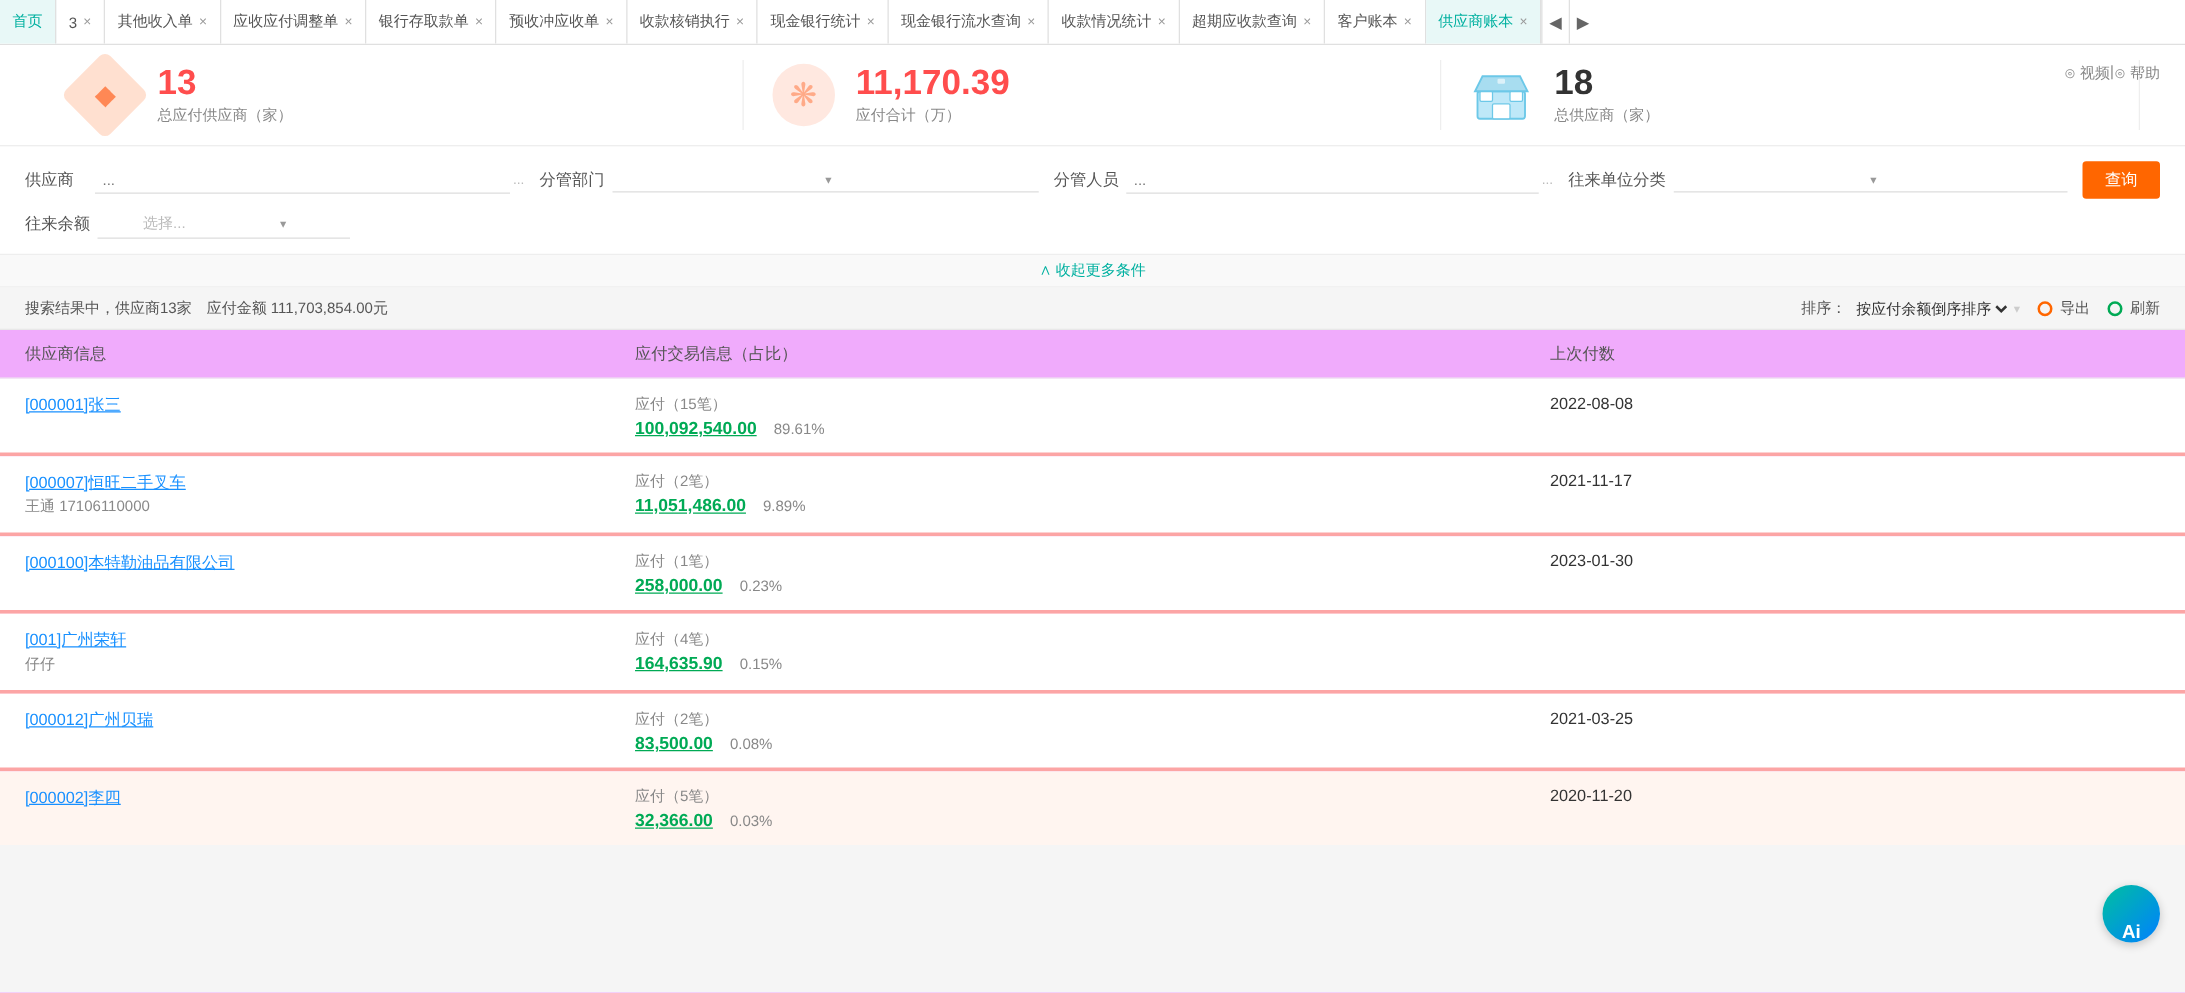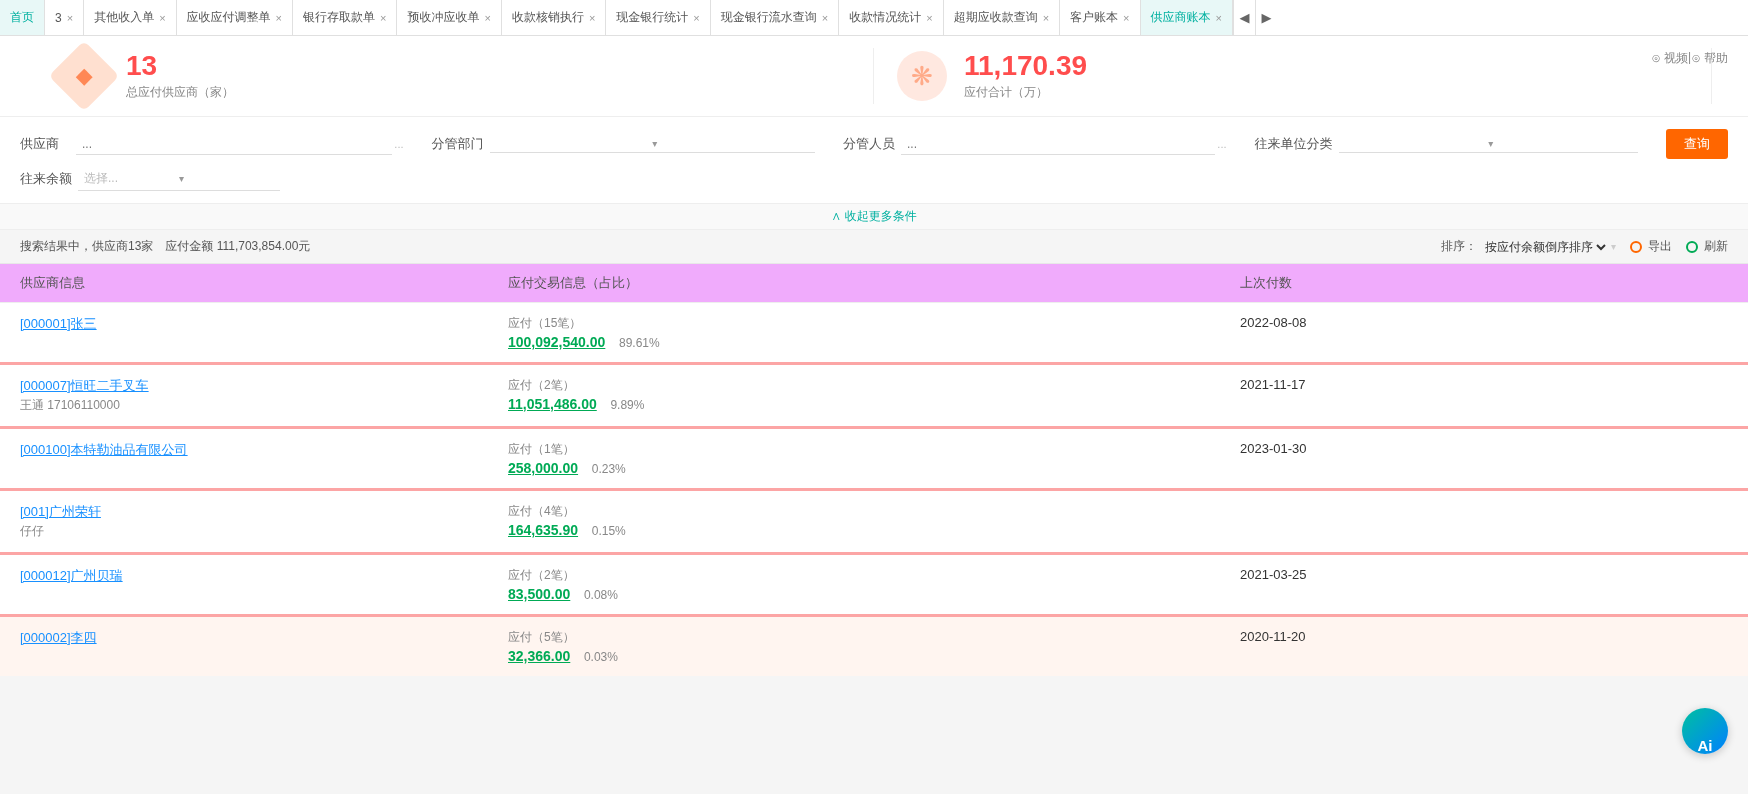--- a/index.html
+++ b/index.html
@@ -89,21 +89,21 @@
 
     
     .filter-area {
       background: #fff;
       padding: 12px 20px;
       border-bottom: 1px solid #eee;
     }
     .filter-row {
       display: flex;
       align-items: center;
-      gap: 28px;
+      gap: 12px;
       margin-bottom: 8px;
     }
     .filter-row:last-child { margin-bottom: 0; }
     .filter-item {
       display: flex;
       align-items: center;
       flex: 1;
       min-width: 0;
     }
     .filter-label {
@@ -363,20 +363,38 @@
   <div class="summary-card">
     <div class="summary-icon">
       <div class="icon-circle-leaf"></div>
     </div>
     <div class="summary-info">
       <div class="big-num">11,170.39</div>
       <div class="label">应付合计（万）</div>
     </div>
   </div>
 
+  <div class="summary-card">
+    <div class="summary-icon">
+      <div class="icon-store">
+        <svg viewBox="0 0 46 46" fill="none">
+          <rect x="4" y="20" width="38" height="22" rx="2" fill="#bee8f8" stroke="#6cc8e8" stroke-width="1.5"></rect>
+          <rect x="16" y="30" width="14" height="12" rx="1" fill="#fff" stroke="#6cc8e8" stroke-width="1"></rect>
+          <rect x="6" y="20" width="10" height="8" rx="1" fill="#fff" stroke="#6cc8e8" stroke-width="1"></rect>
+          <rect x="30" y="20" width="10" height="8" rx="1" fill="#fff" stroke="#6cc8e8" stroke-width="1"></rect>
+          <polygon points="2,20 44,20 38,8 8,8" fill="#a8ddf0" stroke="#6cc8e8" stroke-width="1.5"></polygon>
+          <rect x="20" y="10" width="6" height="4" rx="1" fill="#fff" opacity="0.6"></rect>
+        </svg>
+      </div>
+    </div>
+    <div class="summary-info">
+      <div class="big-num dark">18</div>
+      <div class="label">总供应商（家）</div>
+    </div>
+  </div>
 
   <div class="help-links">
     <span>⊙ 视频</span>
     <span>|</span>
     <span>⊙ 帮助</span>
   </div>
 </div>
 
 <div class="filter-area">
   <div class="filter-row">
@@ -400,21 +418,21 @@
     <div class="filter-item">
       <span class="filter-label">往来单位分类</span>
       <div class="filter-select">
         <span></span>
         <span class="arrow">▾</span>
       </div>
     </div>
     <button class="search-btn">查询</button>
   </div>
   <div class="filter-row">
-    <div class="filter-item" style="max-width:260px;">
+    <div class="filter-item" style="max-width:260px;text-align:center;">
       <span class="filter-label">往来余额</span>
       <div class="filter-select">
         <span style="color:#bbb;">选择...</span>
         <span class="arrow">▾</span>
       </div>
     </div>
   </div>
 </div>
 
 <div class="collapse-bar">

